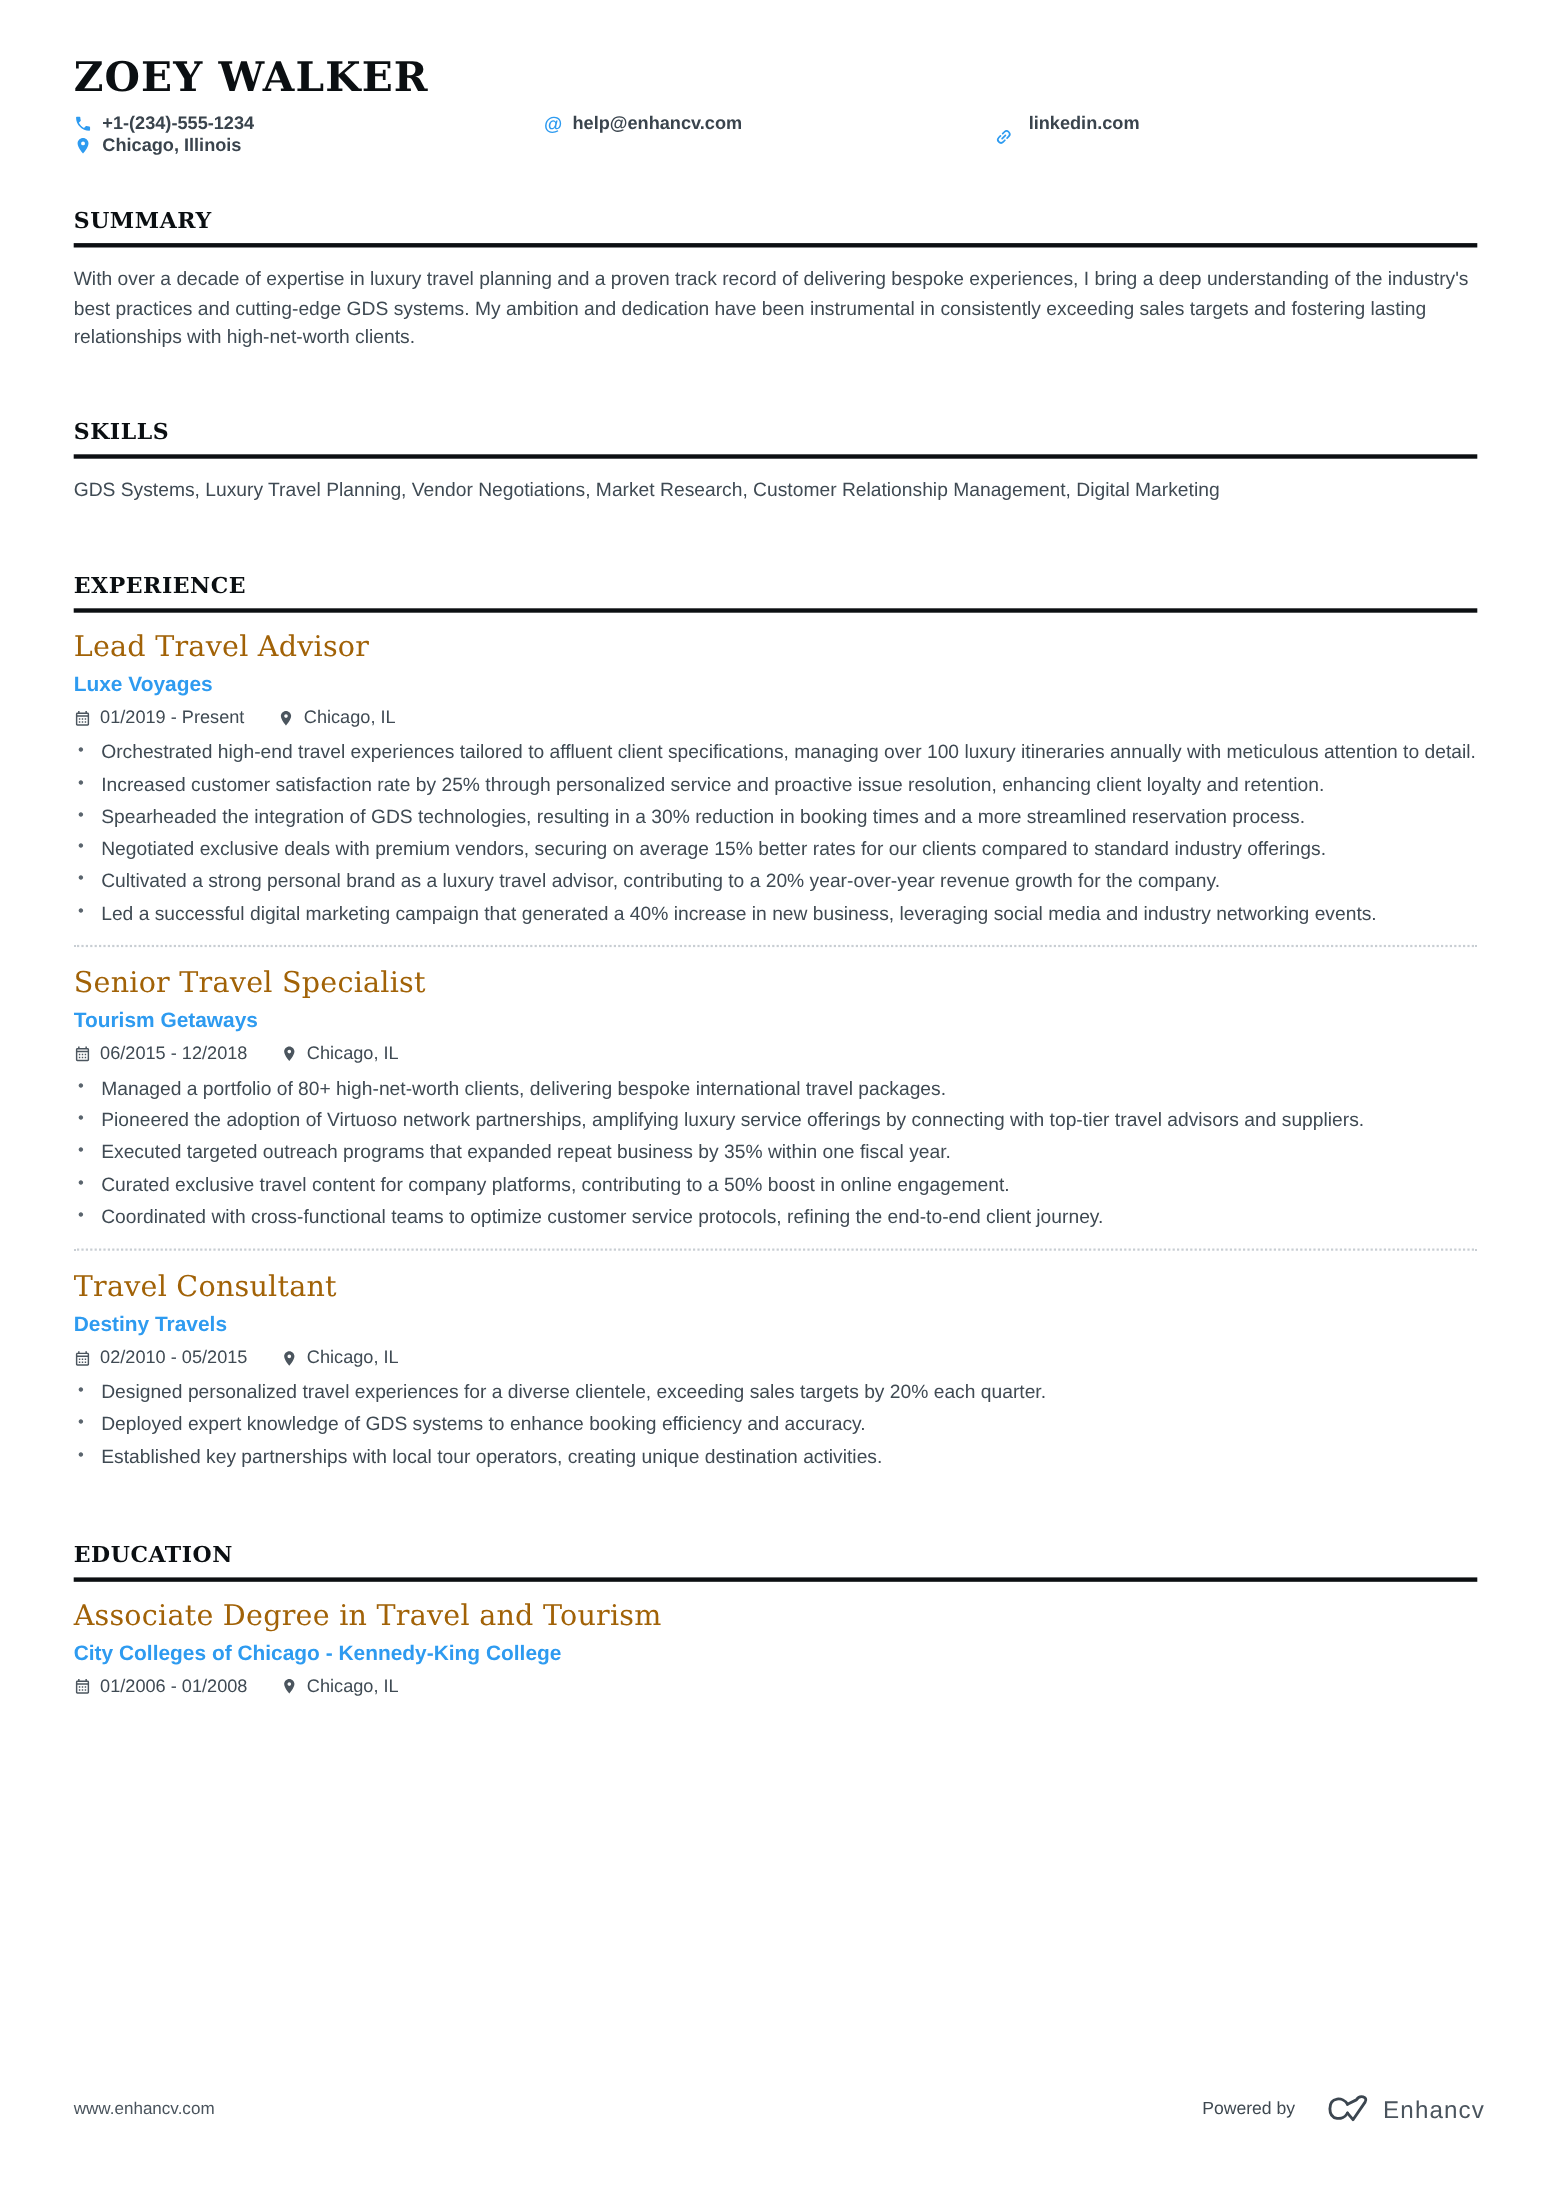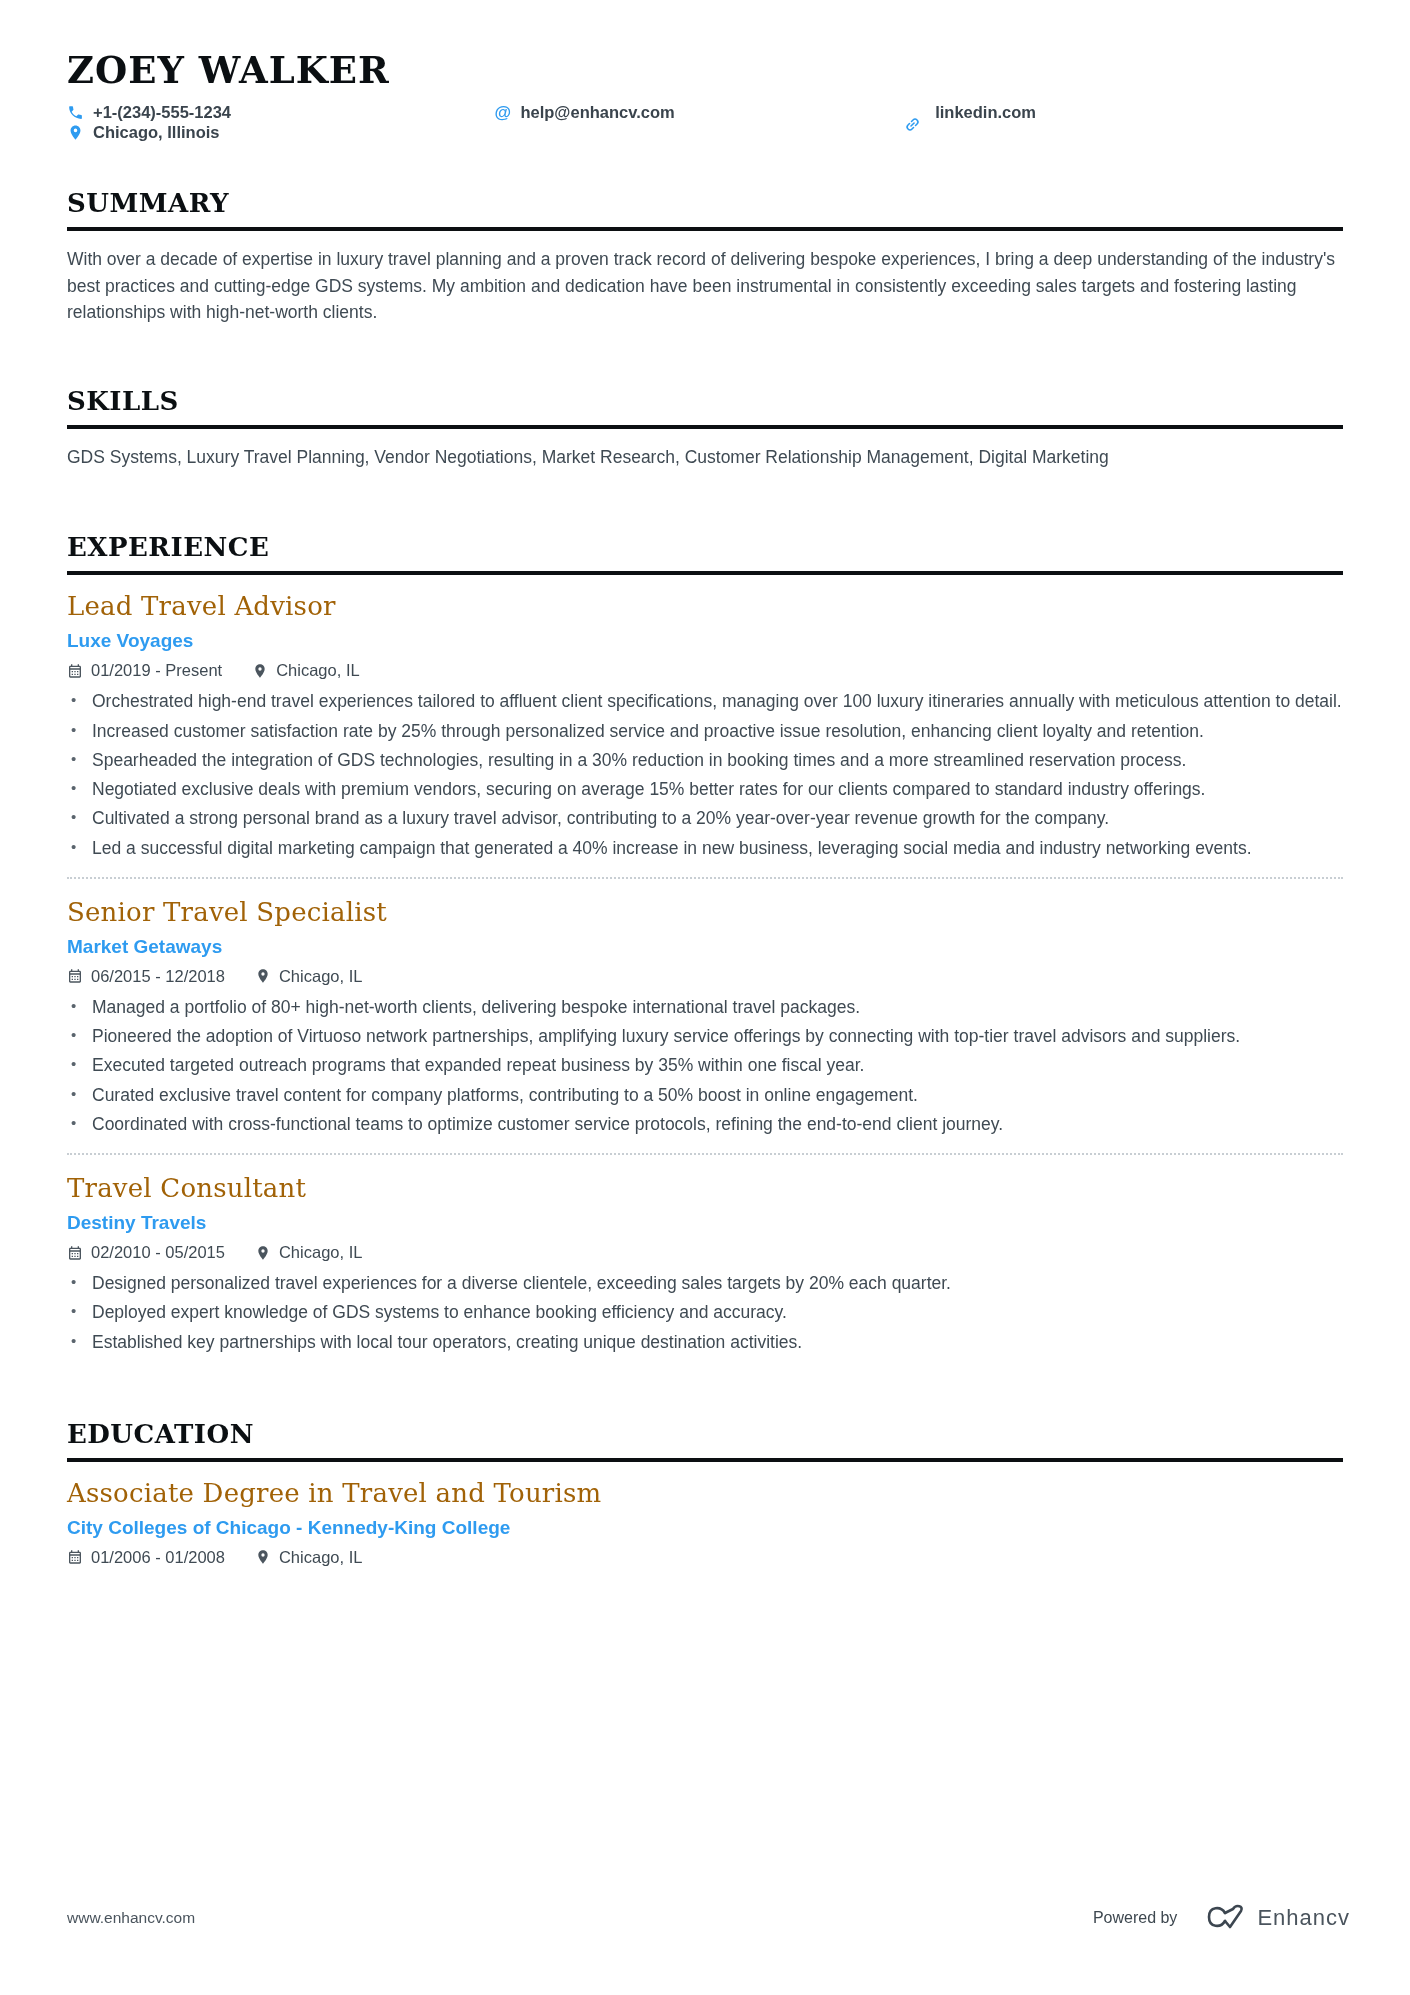--- a/index.html
+++ b/index.html
@@ -51,21 +51,21 @@
   }
   .contact-item .cicon { display: inline-flex; width: 17px; height: 17px; color: #2e9bf0; flex: 0 0 auto; }
   .cicon svg { width: 100%; height: 100%; }
   .at-glyph { color: #2e9bf0; font-weight: 700; font-size: 17px; line-height: 17px; }
 
   
   .section { margin-top: 46px; }
   .section-heading {
     font-family: "DejaVu Serif", serif;
     font-weight: 700;
-    font-size: 26px;
+    font-size: 20px;
     letter-spacing: 0.5px;
     color: #0b0f12;
     padding-bottom: 9px;
     border-bottom: 4px solid #0c0f12;
   }
   .body-text {
     margin-top: 15px;
     font-size: 17.5px;
     line-height: 1.52;
     color: #3f4a53;
@@ -229,21 +229,21 @@
         <li>Negotiated exclusive deals with premium vendors, securing on average 15% better rates for our clients compared to standard industry offerings.</li>
         <li>Cultivated a strong personal brand as a luxury travel advisor, contributing to a 20% year-over-year revenue growth for the company.</li>
         <li>Led a successful digital marketing campaign that generated a 40% increase in new business, leveraging social media and industry networking events.</li>
       </ul>
     </div>
 
     <hr class="dotted-divider">
 
     <div class="entry">
       <div class="entry-title">Senior Travel Specialist</div>
-      <div class="entry-company">Market Getaways</div>
+      <div class="entry-company">Tourism Getaways</div>
       <div class="entry-meta">
         <span class="meta-item">
           <span class="micon">
             <svg viewBox="0 0 24 24" fill="currentColor">
                 <path d="M19 4h-1V2h-2v2H8V2H6v2H5c-1.11 0-2 .9-2 2v14c0 1.1.89 2 2 2h14c1.1 0 2-.9 2-2V6c0-1.1-.9-2-2-2zm0 16H5V10h14v10zM5 8V6h14v2H5zm2 4h2v2H7v-2zm4 0h2v2h-2v-2zm4 0h2v2h-2v-2zm-8 4h2v2H7v-2zm4 0h2v2h-2v-2zm4 0h2v2h-2v-2z"></path>
               </svg>
           </span>
           <span>06/2015 - 12/2018</span>
         </span>
         <span class="meta-item">

